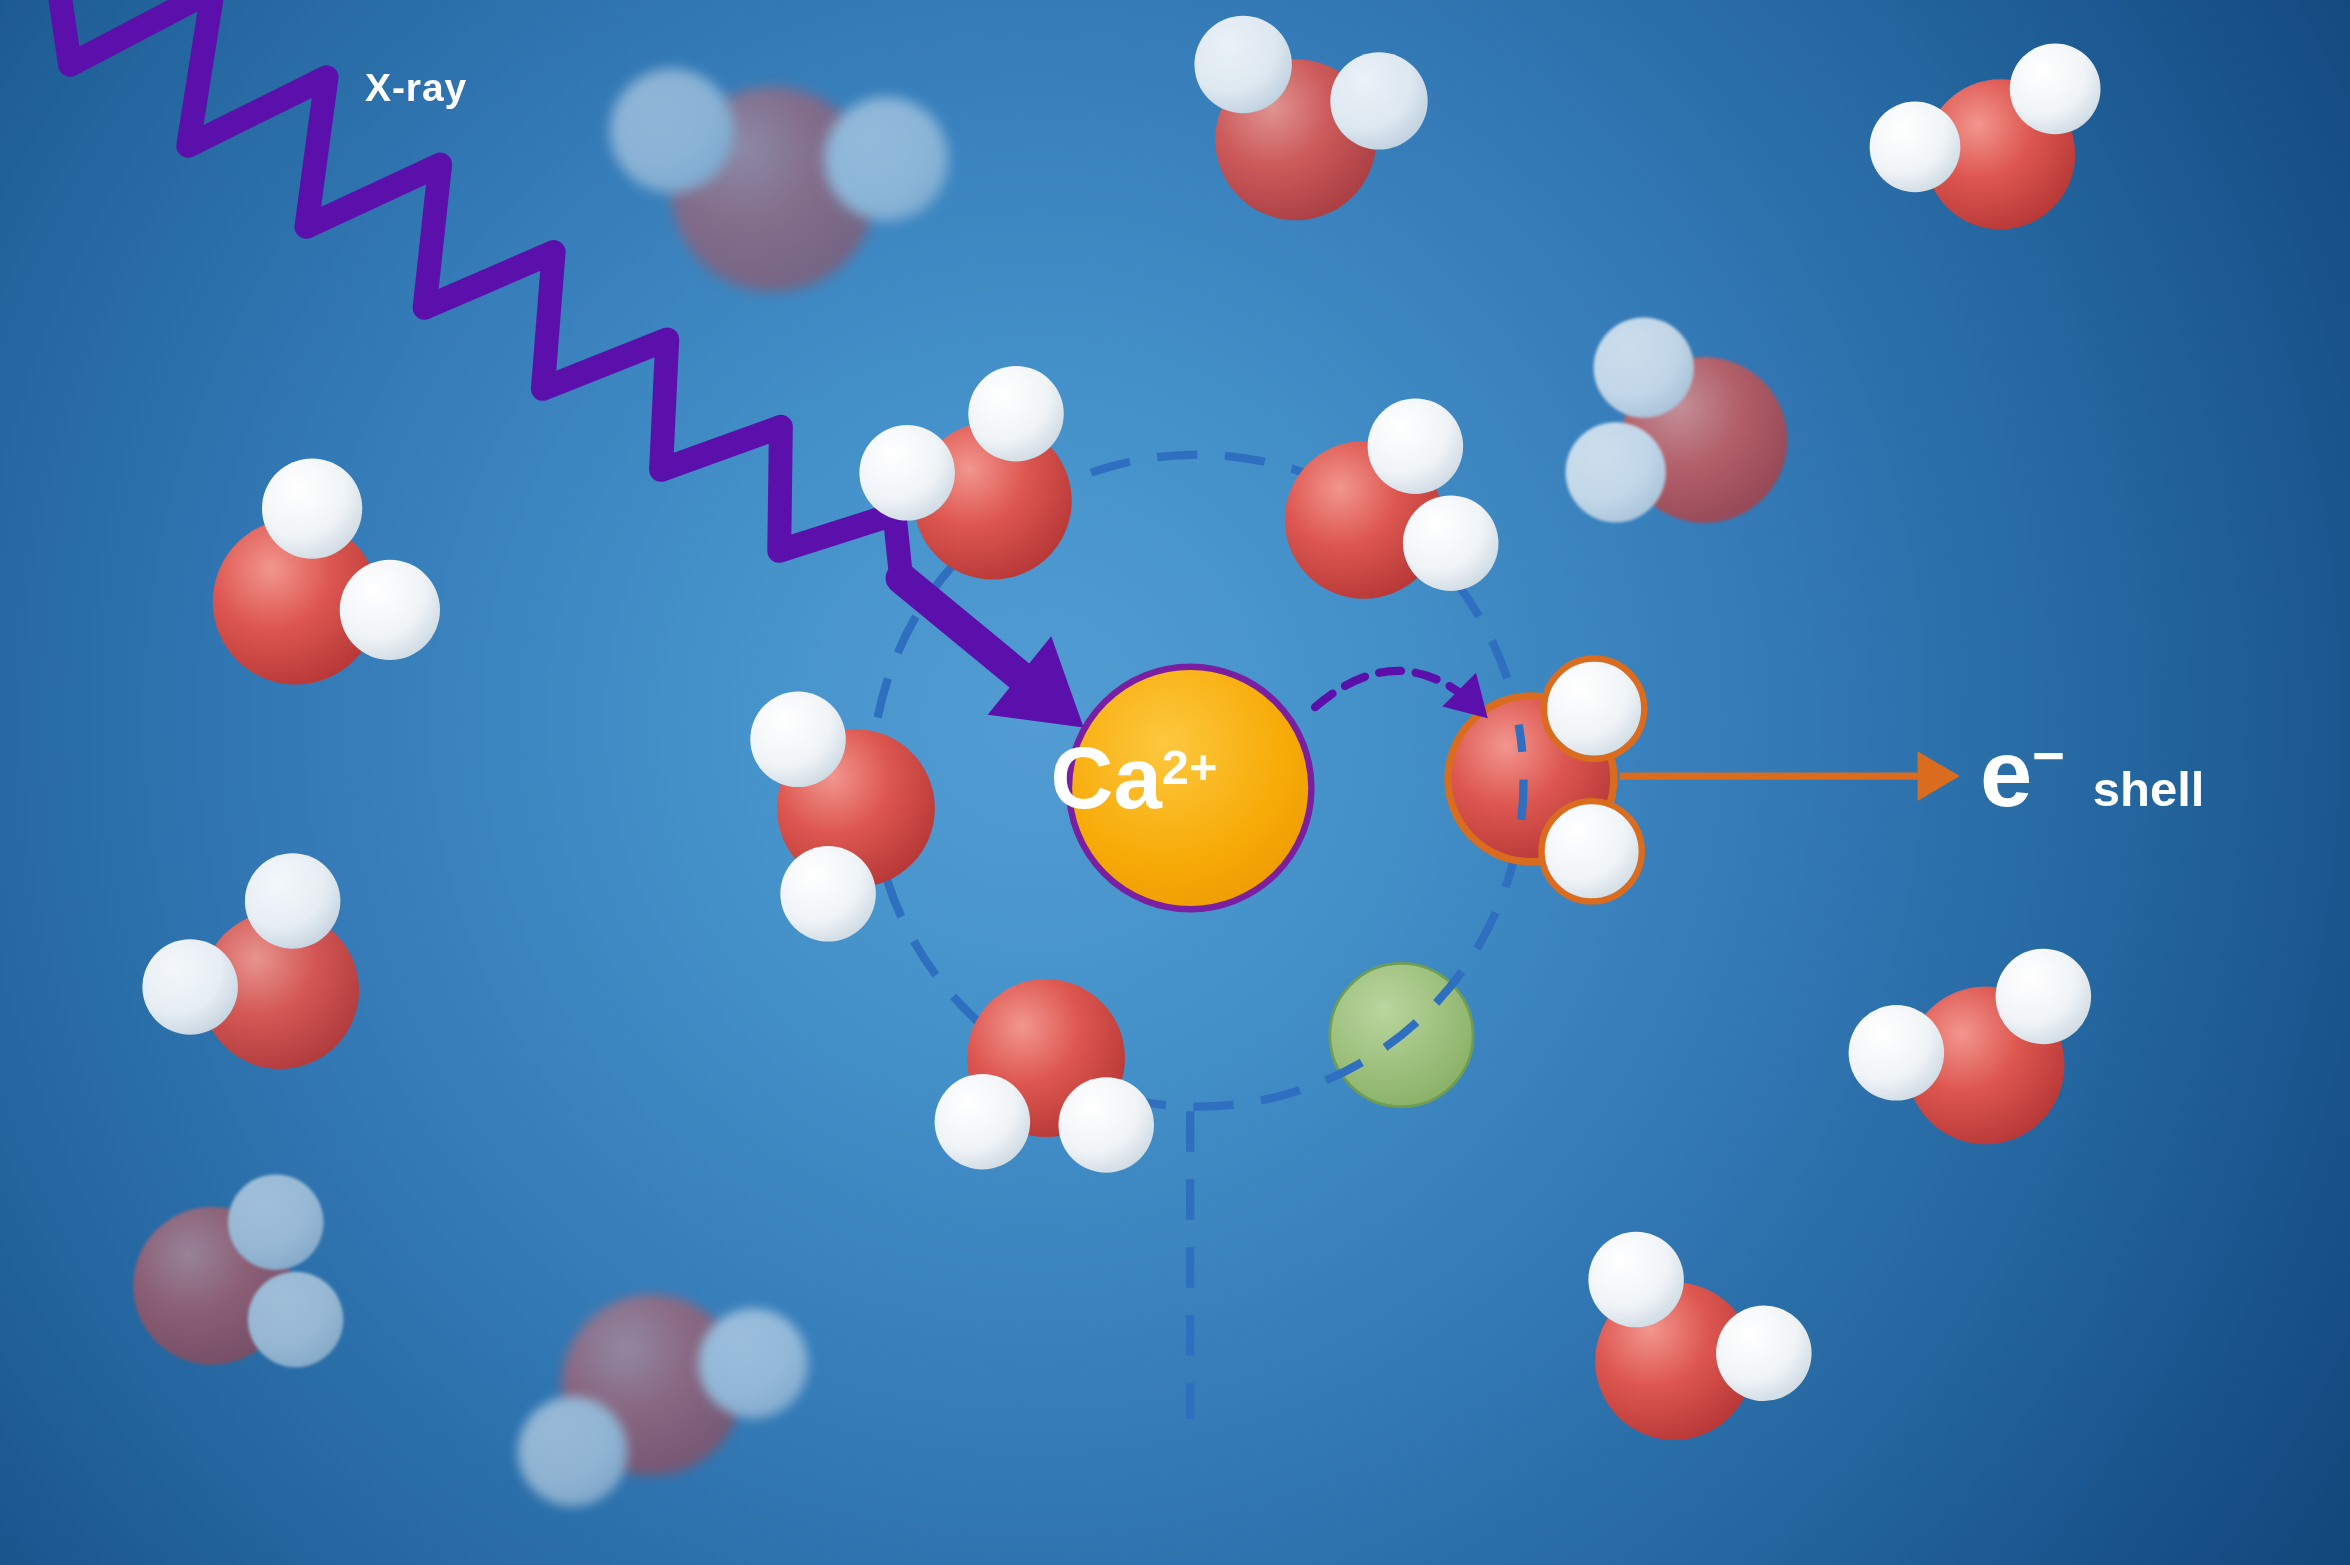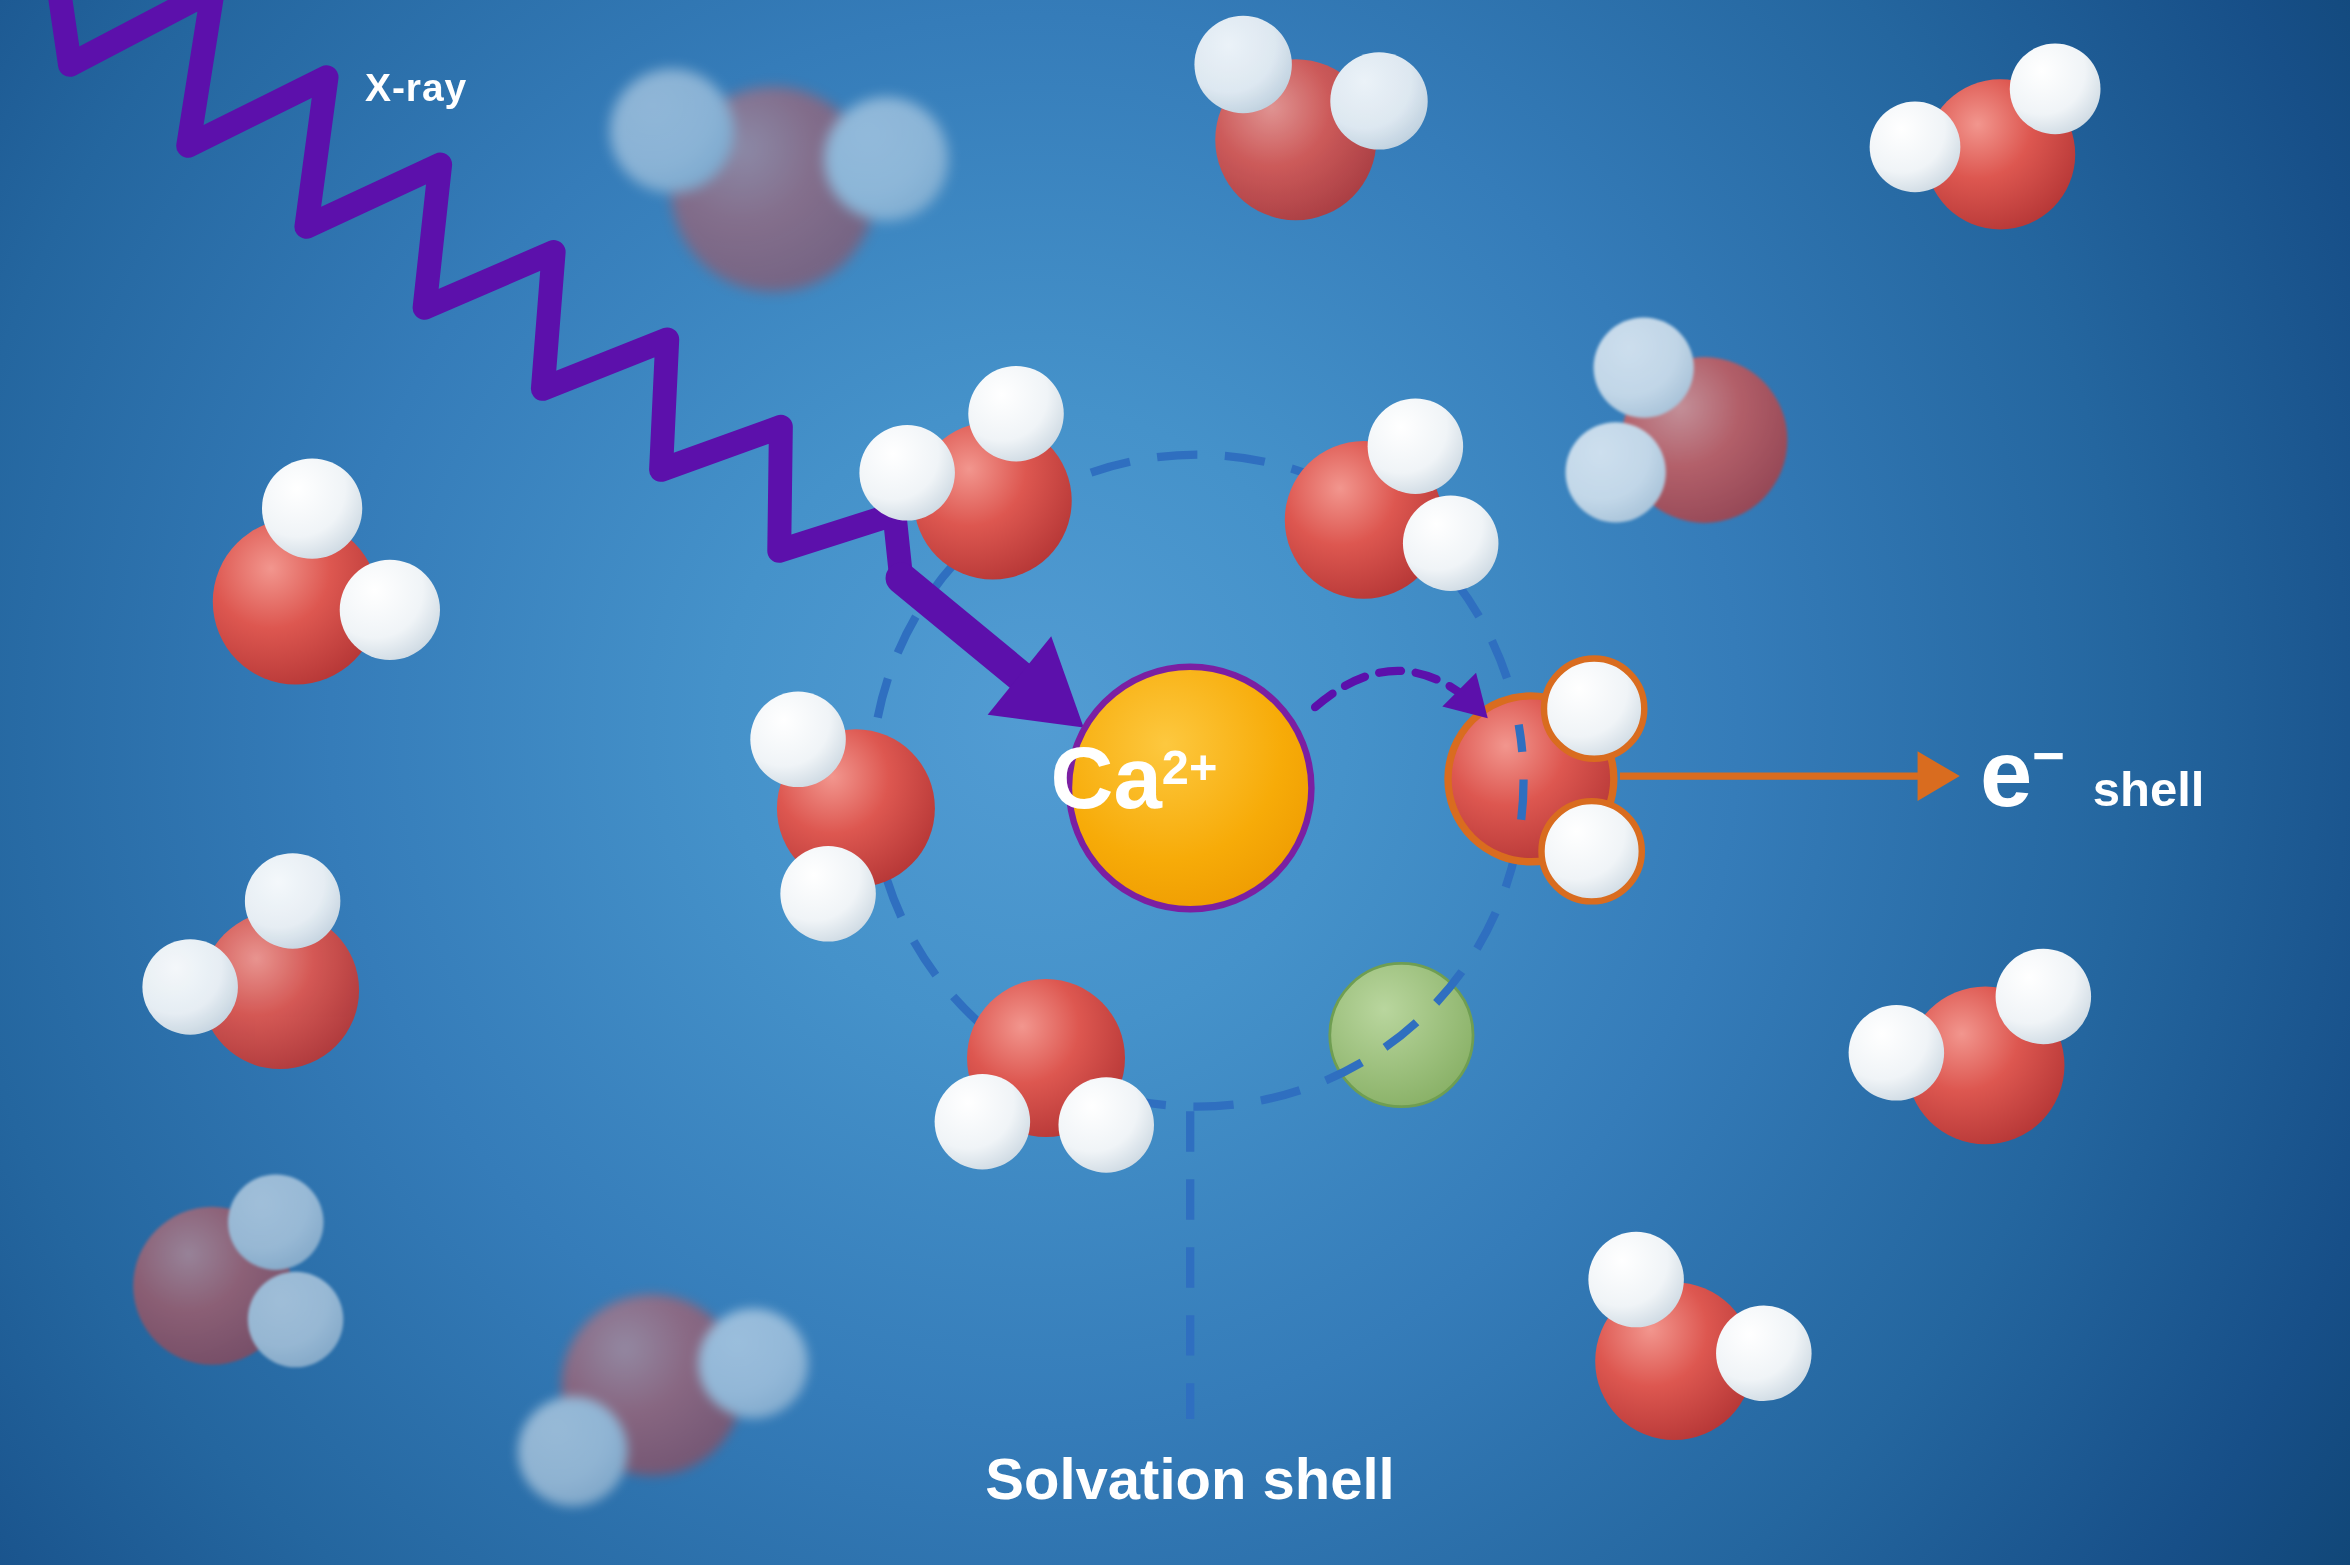--- a/index.html
+++ b/index.html
@@ -152,16 +152,15 @@
 
   <div class="label ca-label" style="left:1120px; top:782px;margin-left:14px;">
     <span>Ca</span><sup>2+</sup>
   </div>
 
   <div class="label e-label" style="left:1980px; top:776px;">
     <span class="e-big"><span>e</span><sup>−</sup></span>
     <span class="e-shell">shell</span>
   </div>
 
-  <div class="label solvation-label" style="left:1190px; top:1445px;">Solvation shell</div>
 
 </div>
 
 
 </body></html>

